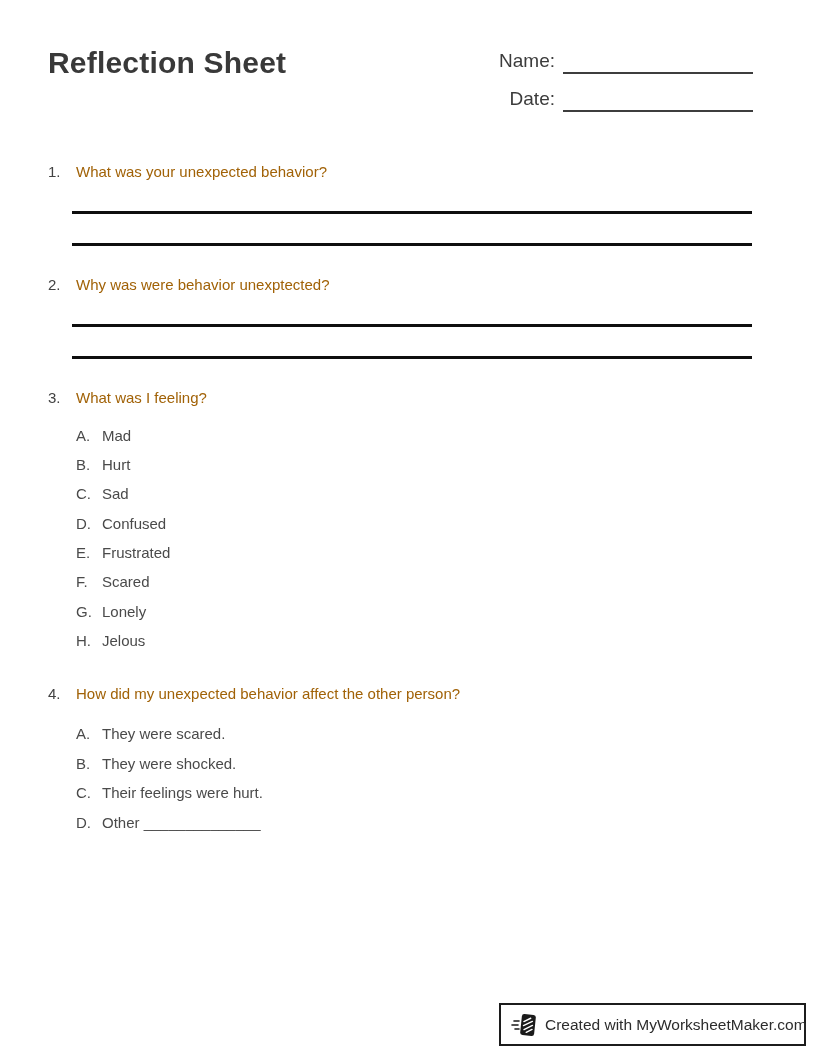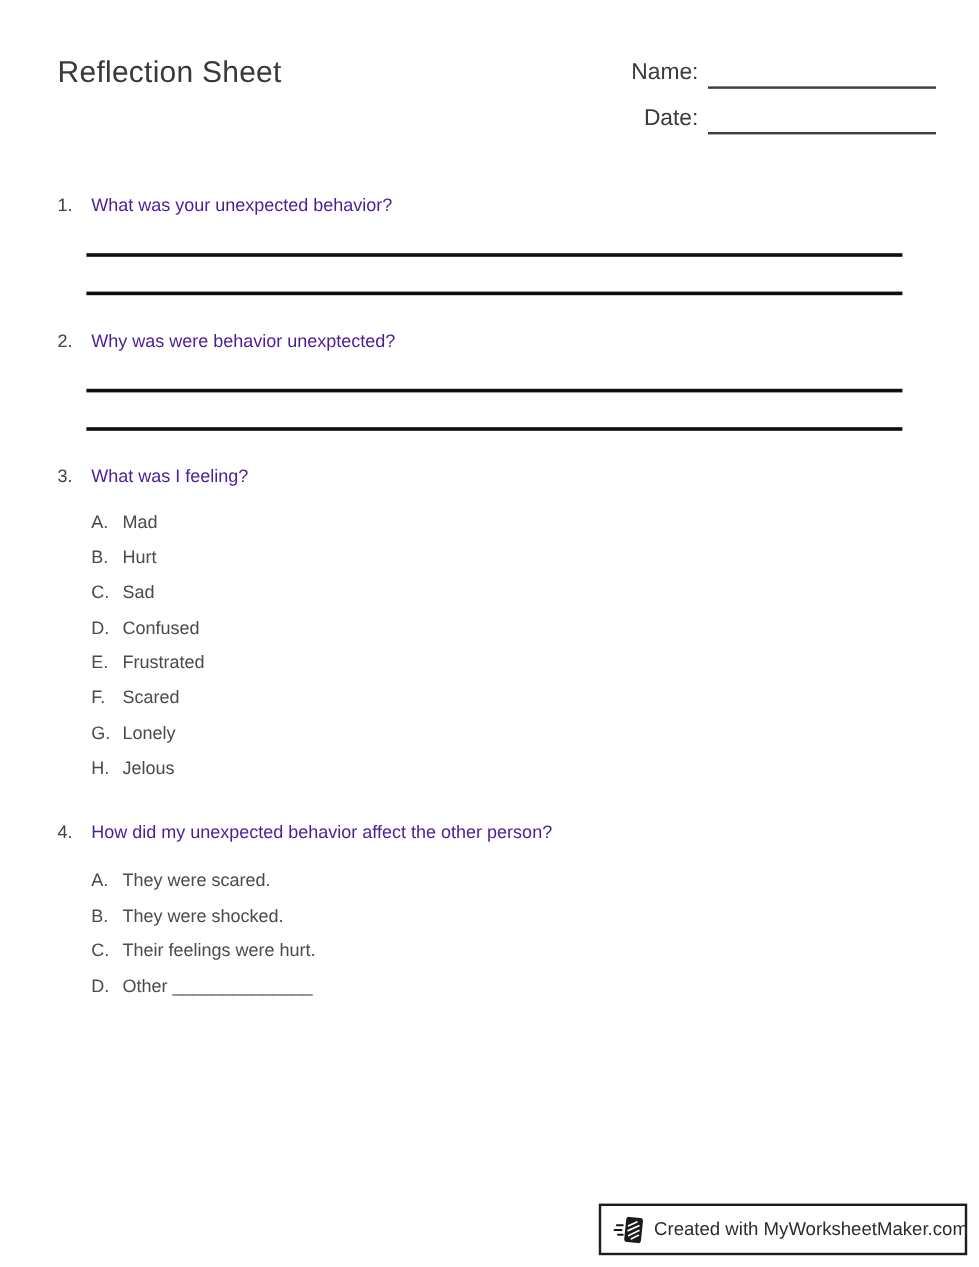--- a/index.html
+++ b/index.html
@@ -6,29 +6,29 @@
   html,body { background:#ffffff; }
   body {
     width:816px; height:1056px; position:relative; overflow:hidden;
     font-family:"Liberation Sans","DejaVu Sans",sans-serif;
     color:#424242;
   }
   .page { position:absolute; inset:0; background:#ffffff; }
 
   .title {
     position:absolute; left:48px; top:46px;
-    font-size:25px; font-weight:400; color:#393939; letter-spacing:.2px;
+    font-size:30px; font-weight:700; color:#393939; letter-spacing:.2px;
   }
 
-  .field-row { position:absolute; right:36px; display:flex; align-items:flex-end; gap:8px; }
+  .field-row { position:absolute; right:63px; display:flex; align-items:flex-end; gap:8px; }
   .field-label { font-size:19px; line-height:26px; color:#3c3c3c; }
   .field-line { width:190px; height:24px; border-bottom:2px solid #3d3d3d; }
 
   .q-num  { position:absolute; left:48px; width:24px; font-size:15px; line-height:20px; color:#424242; }
-  .q-text { position:absolute; left:76px; font-size:15px; line-height:20px; color:#4c1d95; }
+  .q-text { position:absolute; left:76px; font-size:15px; line-height:20px; color:#a16207; }
 
   .answer-line { position:absolute; left:72px; width:680px; height:3px; background:#0e0e0e; }
 
   .opt-letter { position:absolute; left:76px; width:22px; font-size:15px; line-height:20px; color:#4a4a4a; }
   .opt-label  { position:absolute; left:102px; font-size:15px; line-height:20px; color:#4a4a4a; }
 
   .footer-box {
     position:absolute; left:499px; top:1003px; width:307px; height:43px;
     border:2px solid #1c1c1c; background:#ffffff;
     display:flex; align-items:center; gap:8px; padding:4px 10px;

